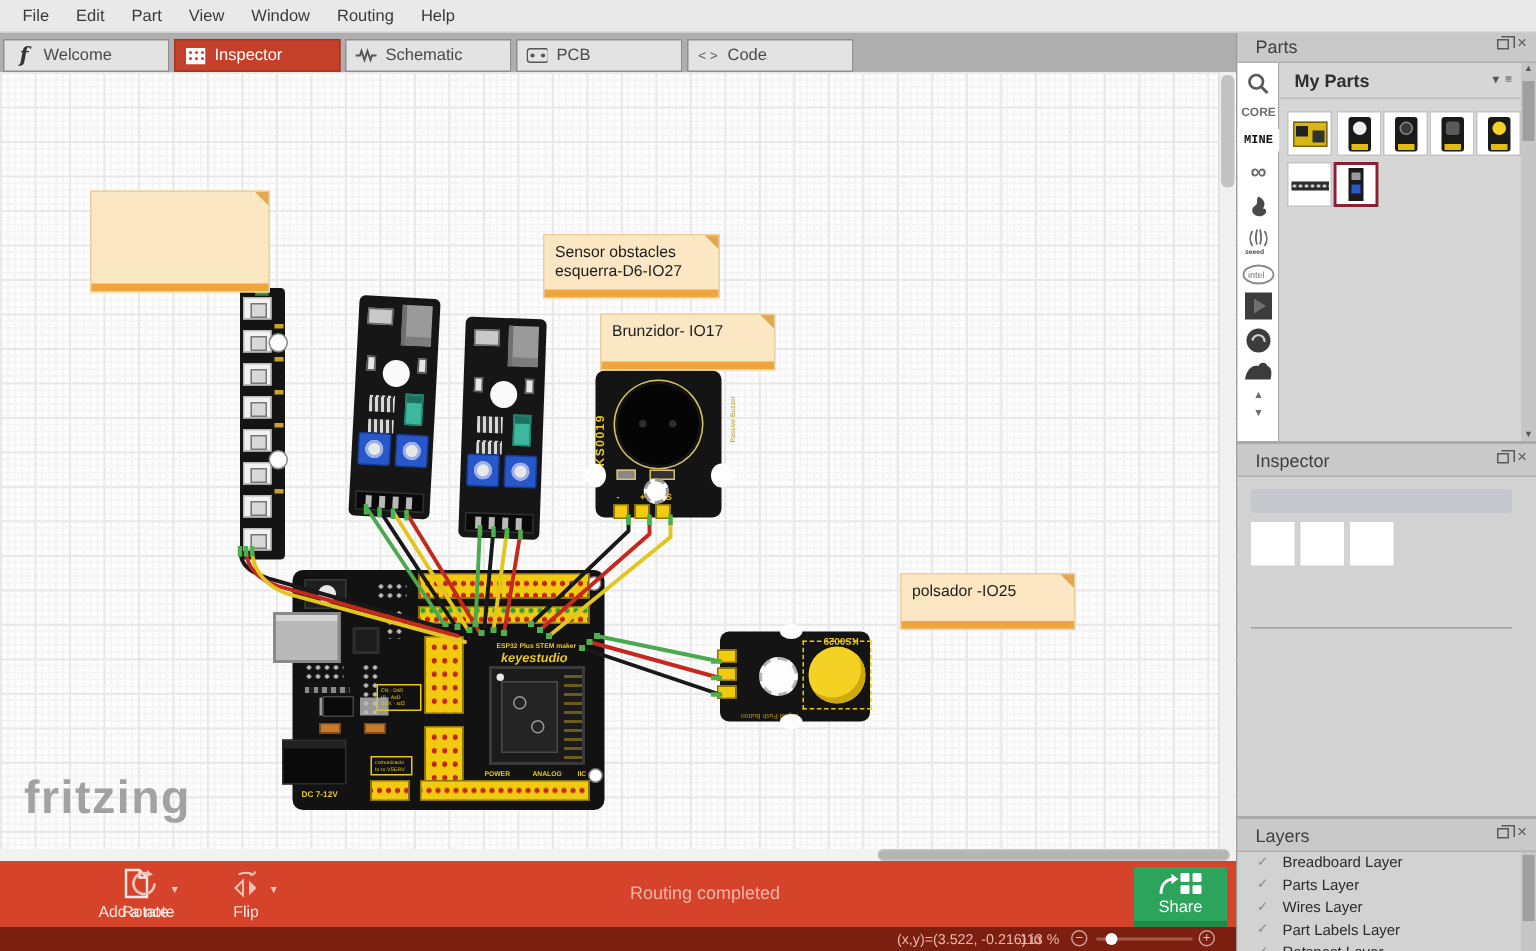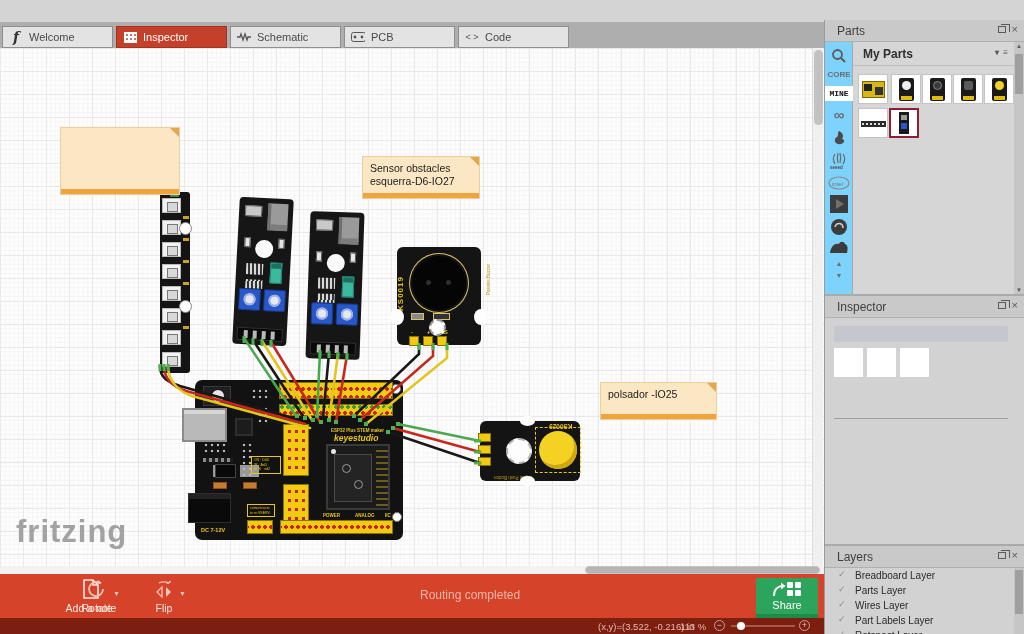--- a/index.html
+++ b/index.html
@@ -139,21 +139,21 @@
 
   
   .dock { position:absolute; left:824px; top:20px; width:200px; height:614px; background:#d4d4d4; border-left:1px solid #9a9a9a; z-index:20;}
   .ptitle { position:relative; height:22px; background:#c9c9c9; border-bottom:1px solid #b0b0b0; font-size:12px; color:#3f3f3f; padding:4px 0 0 12px;}
   .ptitle .picons { position:absolute; right:6px; top:4px; display:flex; gap:6px; align-items:center;}
   .icon-undock { position:relative; width:8px; height:7px; border:1px solid #5a5a5a; background:transparent; display:inline-block;}
   .icon-undock::after { content:""; position:absolute; left:2px; top:-3px; width:8px; height:7px; border-top:1px solid #5a5a5a; border-right:1px solid #5a5a5a;}
   .icon-close { font-size:11px; color:#5a5a5a; line-height:10px;}
 
   .parts-body { position:relative; height:252px; }
-  .tabstrip { position:absolute; left:0; top:0; width:28px; height:252px; background:#7dd3fc; border-right:1px solid #a8a8a8;}
+  .tabstrip { position:absolute; left:0; top:0; width:28px; height:252px; background:#ffffff; border-right:1px solid #a8a8a8;}
   .tstab { position:absolute; left:0; width:28px; text-align:center; color:#6d6d6d;}
   .tstab.txt { font-size:8px; font-weight:bold; }
   .tstab.sel { background:#fff; color:#111; padding:3px 0;}
   .parts-main { position:absolute; left:28px; top:0; width:162px; height:252px; background:#d6d6d6;}
   .myparts-h { position:relative; height:24px; border-bottom:1px solid #bdbdbd; font-size:12px; font-weight:bold; color:#2e2e2e; padding:5px 0 0 10px;}
   .mp-menu { position:absolute; right:6px; top:6px; font-size:8px; color:#555; letter-spacing:1px;}
   .thumb { position:absolute; width:30px; height:30px; background:#fff; border:1px solid #c4c4c4;}
   .thumb.sel { border:2px solid #8c1f33; }
   .mini-mod { position:absolute; left:7px; top:3px; width:15px; height:23px; background:#1a1a1a; border-radius:2px;}
   .mini-mod .circ { position:absolute; left:3px; top:3px; width:9px; height:9px; border-radius:50%;}
@@ -173,20 +173,29 @@
   .lscroll { position:absolute; right:0; top:0; width:10px; height:68px; background:#c6c6c6;}
   .lscroll .thumbv { position:absolute; left:1px; top:2px; width:8px; height:44px; background:#9f9f9f;}
 
   .sep { height:2px; background:#aaa; }
 </style>
 </head>
 <body>
 
 <div class="app">
 
+  <div class="menubar">
+    <span>File</span>
+    <span>Edit</span>
+    <span>Part</span>
+    <span>View</span>
+    <span>Window</span>
+    <span>Routing</span>
+    <span>Help</span>
+  </div>
 
   <div class="tabbar">
     <div class="tab">
       <span class="ticon fritz-f">f</span>
       <span>Welcome</span>
     </div>
     <div class="tab active">
       <span class="ticon">
         <svg width="13" height="11">
             <rect x="0" y="0" width="13" height="11" fill="#fff"></rect>
@@ -426,20 +435,24 @@
           <rect x="386" y="382" width="4" height="4"></rect>
       </g>
     </svg>
 
     <div class="note" style="left:60px; top:79px; width:120px; height:68px;">
       <span class="fold"></span>
     </div>
     <div class="note" style="left:362px; top:108px; width:118px; height:43px;">
       <span class="fold"></span>
       <span>Sensor obstacles esquerra-D6-IO27</span>
+    </div>
+    <div class="note" style="left:400px; top:161px; width:117px; height:38px;">
+      <span class="fold"></span>
+      <span>Brunzidor- IO17</span>
     </div>
     <div class="note" style="left:600px; top:334px; width:117px; height:38px;">
       <span class="fold"></span>
       <span>polsador -IO25</span>
     </div>
 
     <div class="watermark">fritzing</div>
   </div>
 
   <div class="vscroll">

